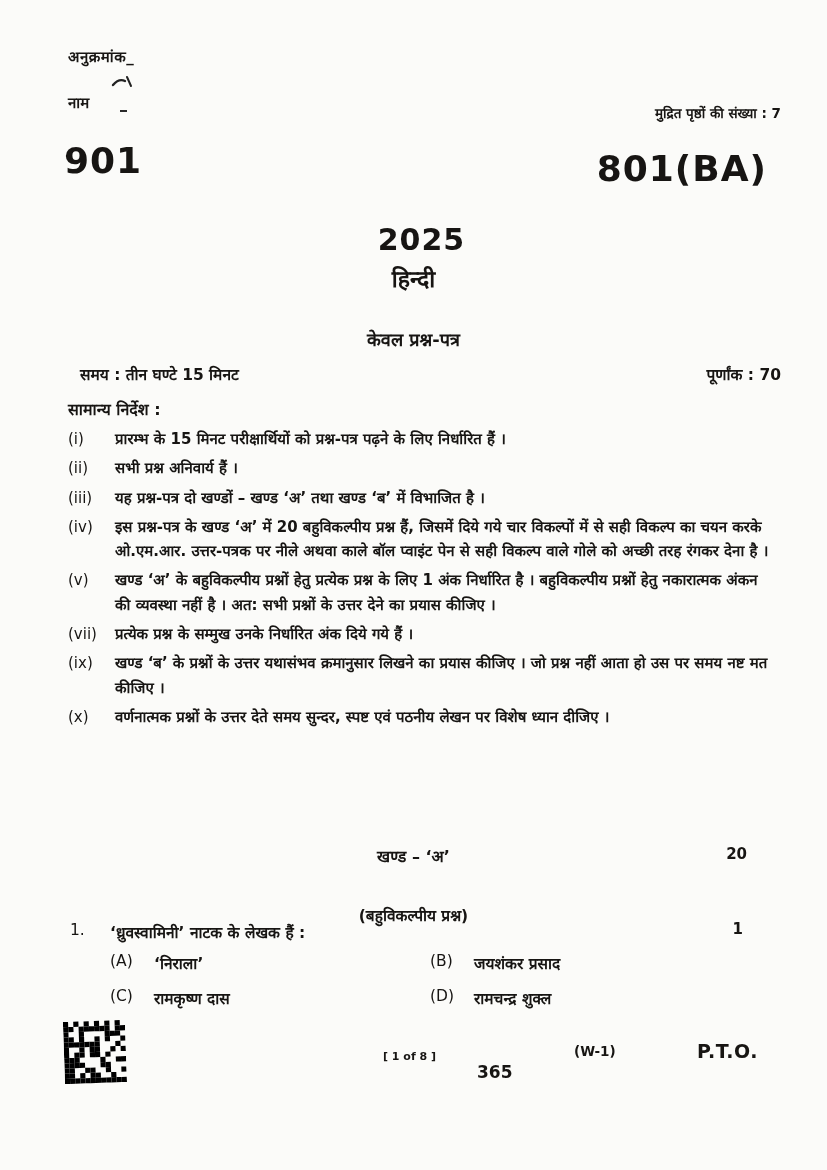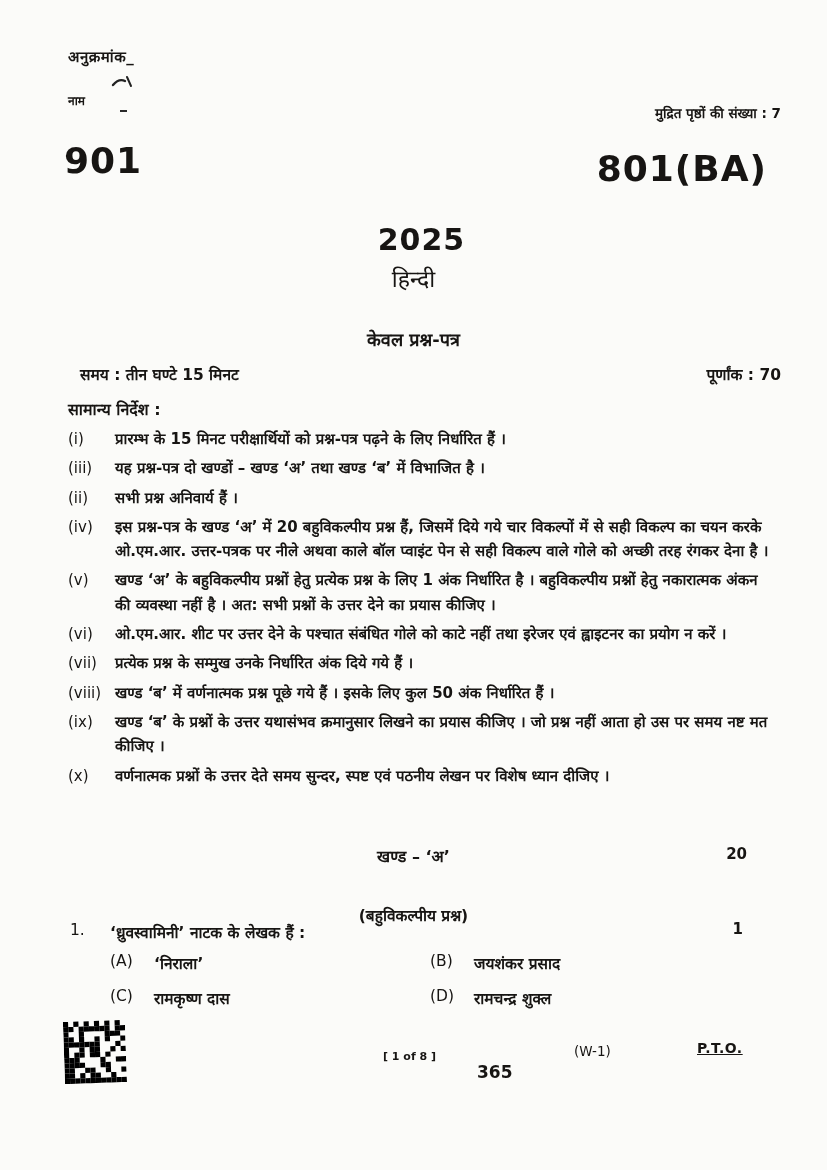--- a/index.html
+++ b/index.html
@@ -10,30 +10,30 @@
     position: relative;
     overflow: hidden;
     font-family: "DejaVu Sans", sans-serif;
     color: #171513;
     -webkit-font-smoothing: antialiased;
   }
   .abs { position: absolute; }
   .center { left: 0; right: 0; text-align: center; }
 
   .roll-label   { left: 68px; top: 46px; font-size: 15px; font-weight: 700; letter-spacing: .5px; }
-  .name-label   { left: 68px; top: 92px; font-size: 12px; font-weight: 700; }
+  .name-label   { left: 68px; top: 92px; font-size: 15px; font-weight: 700; }
   .name-dash    { left: 120px; top: 110px; width: 7px; height: 2px; background:#2a2a2a; }
   .pen-mark     { left: 110px; top: 74px; }
   .pages-note   { right: 46px; top: 104px; font-size: 13.5px; font-weight: 700; }
 
   .code-left    { left: 64px;  top: 140px; font-size: 36px; font-weight: 800; letter-spacing: 1px; }
   .code-right   { right: 60px; top: 148px; font-size: 36px; font-weight: 800; letter-spacing: 1px; }
 
   .year         { top: 222px; font-size: 30px; font-weight: 800; letter-spacing: 1px; padding-left: 16px; }
-  .subject      { top: 262px; font-size: 23px; font-weight: 400; }
+  .subject      { top: 262px; font-size: 23px; font-weight: 700; }
   .paper-type   { top: 327px; font-size: 18px; font-weight: 700; }
 
   .meta-row     { left: 80px; right: 46px; top: 363px; display: flex; justify-content: space-between; font-size: 15.5px; font-weight: 700; }
 
   .instr-head   { left: 68px; top: 398px; font-size: 16px; font-weight: 700; }
 
   .instructions { left: 68px; top: 427px; width: 702px; font-size: 15px; line-height: 1.62; }
   .instr-item   { display: grid; grid-template-columns: 47px 1fr; margin-bottom: 5px; }
   .instr-num    { font-weight: 400; }
   .instr-text   { font-weight: 600; }
@@ -48,22 +48,22 @@
   .q-marks   { right: 84px; top: 920px; font-size: 15px; font-weight: 800; }
 
   .options   { left: 110px; top: 952px; width: 600px; display: grid; grid-template-columns: 320px 280px; row-gap: 13px; font-size: 15.5px; }
   .option    { display: flex; }
   .opt-label { width: 44px; font-weight: 400; }
   .opt-text  { font-weight: 600; }
 
   .barcode-wrap { left: 64px; top: 1020px; transform: rotate(-2deg); }
   .page-indicator { left: 383px; top: 1050px; font-size: 11px; font-weight: 700; }
   .serial         { left: 477px; top: 1062px; font-size: 17px; font-weight: 800; }
-  .w-code         { left: 574px; top: 1043px; font-size: 13.5px; font-weight: 400; }
-  .pto            { left: 697px; top: 1040px; font-size: 14px; font-weight: 800; letter-spacing: .5px; text-decoration: underline; }
+  .w-code         { left: 574px; top: 1043px; font-size: 13.5px; font-weight: 700; }
+  .pto            { left: 697px; top: 1040px; font-size: 19px; font-weight: 800; letter-spacing: .5px; }
 </style>
 </head>
 <body>
 
 <div class="abs roll-label">अनुक्रमांक_</div>
 <svg class="abs pen-mark" width="26" height="16" viewBox="0 0 26 16">
   <path d="M3 11 Q 9 4 15 7" stroke="#222" stroke-width="2.4" fill="none" stroke-linecap="round"></path>
   <path d="M17 3 L 21 12" stroke="#222" stroke-width="2" fill="none" stroke-linecap="round"></path>
 </svg>
 <div class="abs name-label">नाम</div>
@@ -83,46 +83,38 @@
 </div>
 
 <div class="abs instr-head">सामान्य निर्देश :</div>
 
 <div class="abs instructions">
   <div class="instr-item">
     <span class="instr-num">(i)</span>
     <span class="instr-text">प्रारम्भ के 15 मिनट परीक्षार्थियों को प्रश्न-पत्र पढ़ने के लिए निर्धारित हैं ।</span>
   </div>
   <div class="instr-item">
+    <span class="instr-num">(ii)</span>
+    <span class="instr-text">सभी प्रश्न अनिवार्य हैं ।</span>
+  </div>
+  <div class="instr-item">
     <span class="instr-num">(iii)</span>
     <span class="instr-text">यह प्रश्न-पत्र दो खण्डों – खण्ड ‘अ’ तथा खण्ड ‘ब’ में विभाजित है ।</span>
   </div>
   <div class="instr-item">
-    <span class="instr-num">(ii)</span>
-    <span class="instr-text">सभी प्रश्न अनिवार्य हैं ।</span>
-  </div>
-  <div class="instr-item">
     <span class="instr-num">(iv)</span>
     <span class="instr-text">इस प्रश्न-पत्र के खण्ड ‘अ’ में 20 बहुविकल्पीय प्रश्न हैं, जिसमें दिये गये चार विकल्पों में से सही विकल्प का चयन करके ओ.एम.आर. उत्तर-पत्रक पर नीले अथवा काले बॉल प्वाइंट पेन से सही विकल्प वाले गोले को अच्छी तरह रंगकर देना है ।</span>
   </div>
   <div class="instr-item">
     <span class="instr-num">(v)</span>
     <span class="instr-text">खण्ड ‘अ’ के बहुविकल्पीय प्रश्नों हेतु प्रत्येक प्रश्न के लिए 1 अंक निर्धारित है । बहुविकल्पीय प्रश्नों हेतु नकारात्मक अंकन की व्यवस्था नहीं है । अत: सभी प्रश्नों के उत्तर देने का प्रयास कीजिए ।</span>
   </div>
   <div class="instr-item">
-    <span class="instr-num">(vi)</span>
-    <span class="instr-text">ओ.एम.आर. शीट पर उत्तर देने के पश्चात संबंधित गोले को काटे नहीं तथा इरेजर एवं ह्वाइटनर का प्रयोग न करें ।</span>
-  </div>
-  <div class="instr-item">
     <span class="instr-num">(vii)</span>
     <span class="instr-text">प्रत्येक प्रश्न के सम्मुख उनके निर्धारित अंक दिये गये हैं ।</span>
-  </div>
-  <div class="instr-item">
-    <span class="instr-num">(viii)</span>
-    <span class="instr-text">खण्ड ‘ब’ में वर्णनात्मक प्रश्न पूछे गये हैं । इसके लिए कुल 50 अंक निर्धारित हैं ।</span>
   </div>
   <div class="instr-item">
     <span class="instr-num">(ix)</span>
     <span class="instr-text">खण्ड ‘ब’ के प्रश्नों के उत्तर यथासंभव क्रमानुसार लिखने का प्रयास कीजिए । जो प्रश्न नहीं आता हो उस पर समय नष्ट मत कीजिए ।</span>
   </div>
   <div class="instr-item">
     <span class="instr-num">(x)</span>
     <span class="instr-text">वर्णनात्मक प्रश्नों के उत्तर देते समय सुन्दर, स्पष्ट एवं पठनीय लेखन पर विशेष ध्यान दीजिए ।</span>
   </div>
 </div>

